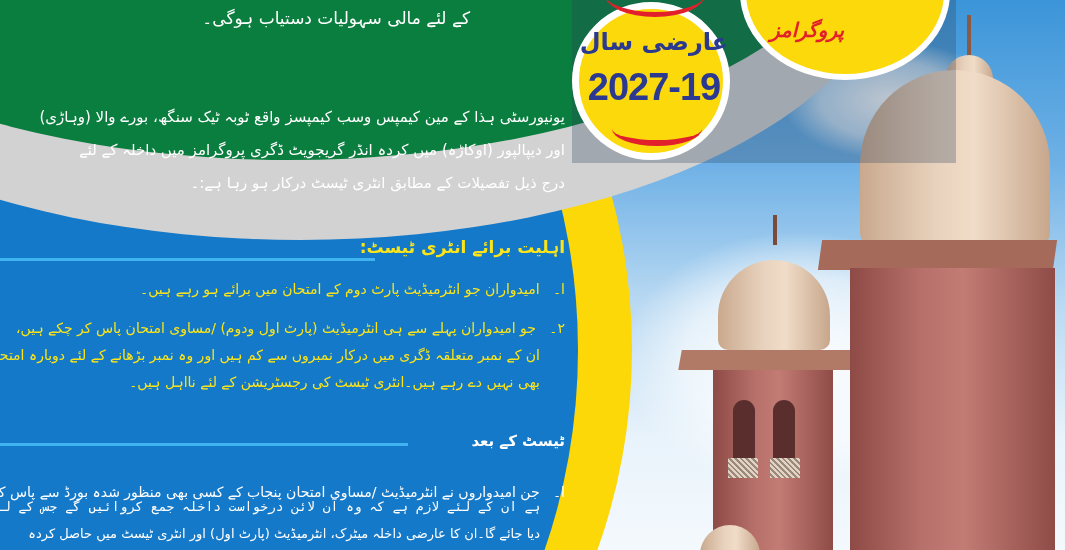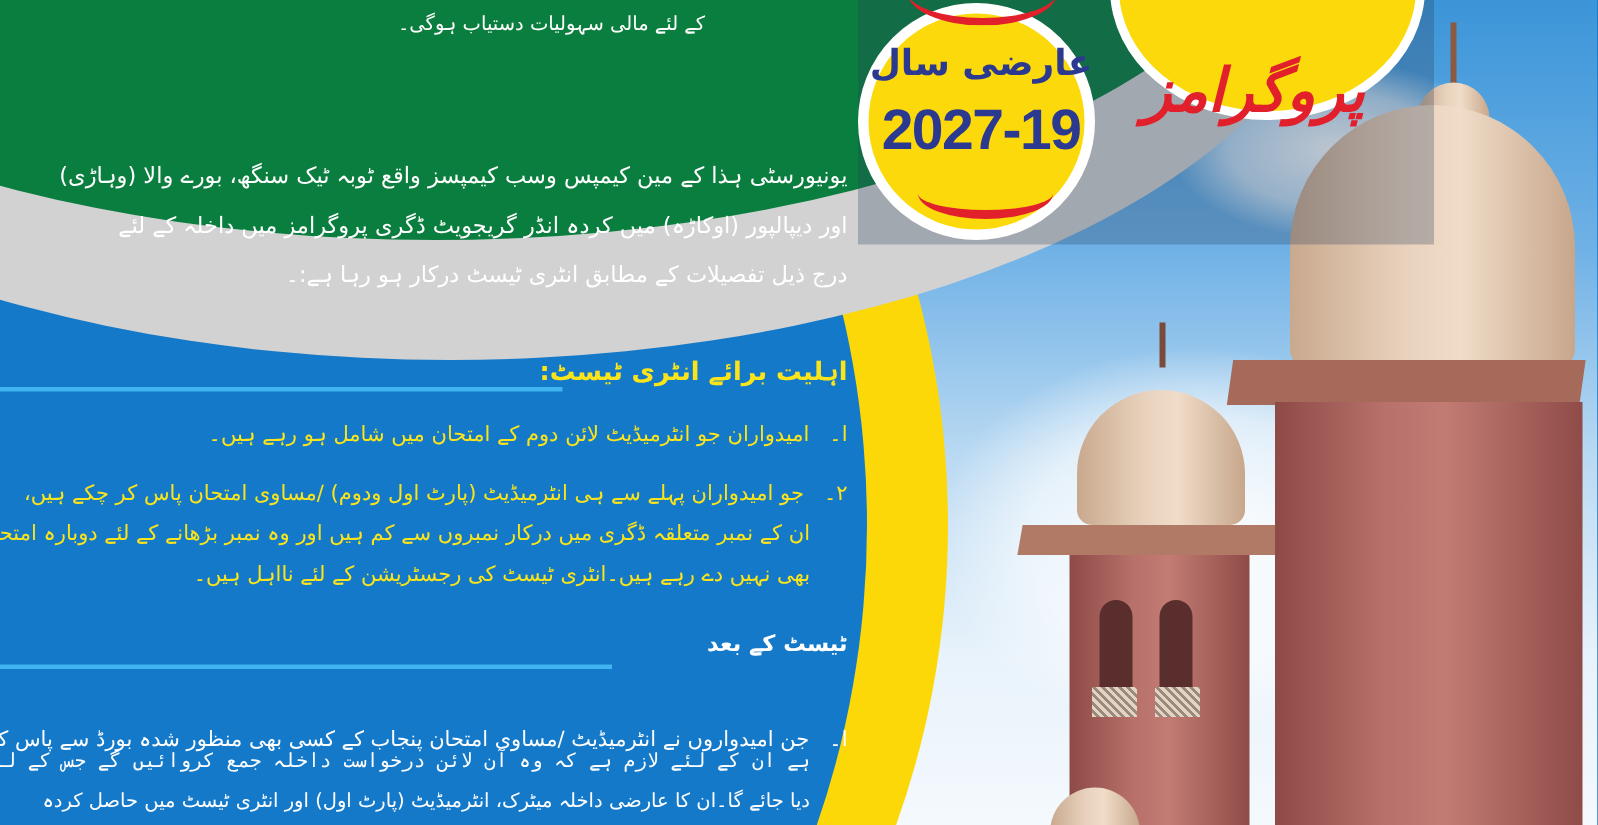--- a/index.html
+++ b/index.html
@@ -5,27 +5,27 @@
   html, body { margin:0; padding:0; }
   body { width:1065px; height:550px; overflow:hidden; position:relative; background:#1479c9; font-family:"DejaVu Sans", sans-serif; }
   .abs { position:absolute; }
   #sky { left:560px; top:0; width:505px; height:550px; background:linear-gradient(180deg,#3b95d8 0%,#6fb1e6 30%,#b9d9f2 55%,#e9f3fb 80%,#f4f9fd 100%); }
   .cloud { background:radial-gradient(ellipse at center, rgba(255,255,255,0.95) 0%, rgba(255,255,255,0.6) 45%, rgba(255,255,255,0) 70%); border-radius:50%; }
   #yellow-stripe { left:-380px; top:-200px; width:1010px; height:1100px; border-radius:0 50% 50% 0 / 0 50% 50% 0; background:#fcd808; }
   #blue-main { left:-400px; top:-200px; width:990px; height:1100px; border-radius:0 50% 50% 0 / 0 50% 50% 0; background:#1479c9; }
   
   #gray-band { left:-300px; top:-360px; width:1200px; height:600px; border-radius:50%; background:#d2d2d2; }
   #green-band { left:-300px; top:-400px; width:1180px; height:560px; border-radius:50%; background:#0a7e3e; }
-  #top-text { right:595px; top:8px; color:#fff; font-size:13px; direction:rtl; white-space:nowrap; }
+  #top-text { right:595px; top:8px; color:#fff; font-size:17px; direction:rtl; white-space:nowrap; }
   
   #overlay { left:572px; top:0; width:384px; height:163px; background:rgba(40,60,90,0.28); }
   
   #badge-year { left:572px; top:2px; width:158px; height:158px; border-radius:50%; background:#fbd90a; border:7px solid #fff; box-sizing:border-box; }
   #badge-prog { left:740px; top:-95px; width:210px; height:175px; border-radius:50%; background:#fbd90a; border:6px solid #fff; box-sizing:border-box; }
-  #prog-text { left:770px; top:18px; width:140px; text-align:left; color:#e2202c; font-size:40px; font-weight:bold; direction:rtl; font-style:italic;margin-top:20px; }
+  #prog-text { left:770px; top:18px; width:140px; text-align:left; color:#e2202c; font-size:20px; font-weight:bold; direction:rtl; font-style:italic; }
   #year-label { left:575px; top:28px; width:158px; text-align:center; color:#2b3990; font-size:24px; font-weight:bold; direction:rtl; }
   #year-value { left:575px; top:66px; width:158px; text-align:center; color:#2b3990; font-size:38px; font-weight:bold; letter-spacing:-1px; font-family:"Liberation Sans", sans-serif; }
   #swoosh-top { left:605px; top:-28px; width:100px; height:40px; border-bottom:5px solid #e2202c; border-radius:0 0 50% 50%; }
   #swoosh-bottom { left:612px; top:112px; width:90px; height:28px; border-bottom:6px solid #e2202c; border-radius:0 0 50% 50%; }
   
   .sandstone { background:linear-gradient(90deg,#c9a98e,#e8d2bd 40%,#f0dcc8 60%,#c7a78c); }
   .brick { background:linear-gradient(90deg,#8e4a46,#b7706a 35%,#c27c74 55%,#8f4b47); }
   .dark-arch { background:#5a2e2c; border-radius:14px 14px 0 0; }
   .jali { background:repeating-linear-gradient(45deg,#e2d3c4 0 2px,#9b8a7c 2px 4px); }
   
@@ -116,29 +116,29 @@
 <div id="swoosh-bottom" class="abs"></div>
 
 <div class="urdu p-white" style="top:108px;">یونیورسٹی ہذا کے مین کیمپس وسب کیمپسز واقع ٹوبہ ٹیک سنگھ، بورے والا (وہاڑی)</div>
 <div class="urdu p-white" style="top:141px;">اور دیپالپور (اوکاڑہ) میں کردہ انڈر گریجویٹ ڈگری پروگرامز میں داخلہ کے لئے</div>
 <div class="urdu p-white" style="top:174px;">درج ذیل تفصیلات کے مطابق انٹری ٹیسٹ درکار ہو رہا ہے:۔</div>
 
 <div class="urdu heading" style="top:237px;">اہلیت برائے انٹری ٹیسٹ:</div>
 <div class="rule" style="left:0;top:258px;width:375px;"></div>
 <div class="urdu p-yellow" style="top:281px;">
   <span>ا۔</span>&nbsp;&nbsp;
-  <span>امیدواران جو انٹرمیڈیٹ لائن دوم کے امتحان میں شامل ہو رہے ہیں۔</span>
+  <span>امیدواران جو انٹرمیڈیٹ پارٹ دوم کے امتحان میں برائے ہو رہے ہیں۔</span>
 </div>
 <div class="urdu p-yellow" style="top:320px;">
   <span>۲۔</span>&nbsp;&nbsp;
   <span>جو امیدواران پہلے سے ہی انٹرمیڈیٹ (پارٹ اول ودوم) /مساوی امتحان پاس کر چکے ہیں،</span>
 </div>
 <div class="urdu p-yellow" style="top:347px;right:525px;">ان کے نمبر متعلقہ ڈگری میں درکار نمبروں سے کم ہیں اور وہ نمبر بڑھانے کے لئے دوبارہ امتحان</div>
 <div class="urdu p-yellow" style="top:374px;right:525px;">بھی نہیں دے رہے ہیں۔انٹری ٹیسٹ کی رجسٹریشن کے لئے نااہل ہیں۔</div>
 
-<div class="urdu heading" style="top:420px;font-size:15px;color:#fff;">ٹیسٹ کے بعد</div>
+<div class="urdu heading" style="top:432px;font-size:15px;color:#fff;">ٹیسٹ کے بعد</div>
 <div class="rule" style="left:0;top:443px;width:408px;"></div>
 <div class="urdu p-white" style="top:484px;font-size:14px;">
   <span>ا۔</span>&nbsp;&nbsp;
   <span>جن امیدواروں نے انٹرمیڈیٹ /مساوی امتحان پنجاب کے کسی بھی منظور شدہ بورڈ سے پاس کیا ہوا</span>
 </div>
 <div class="urdu p-white" style="top:499px;right:525px;font-size:13px;font-family:Liberation Mono, monospace;">ہے ان کے لئے لازم ہے کہ وہ آن لائن درخواست داخلہ جمع کروائیں گے جس کے لئے علیحدہ نوٹس</div>
 <div class="urdu p-white" style="top:526px;right:525px;font-size:13px;">دیا جائے گا۔ان کا عارضی داخلہ میٹرک، انٹرمیڈیٹ (پارٹ اول) اور انٹری ٹیسٹ میں حاصل کردہ</div>
 
 </body></html>

